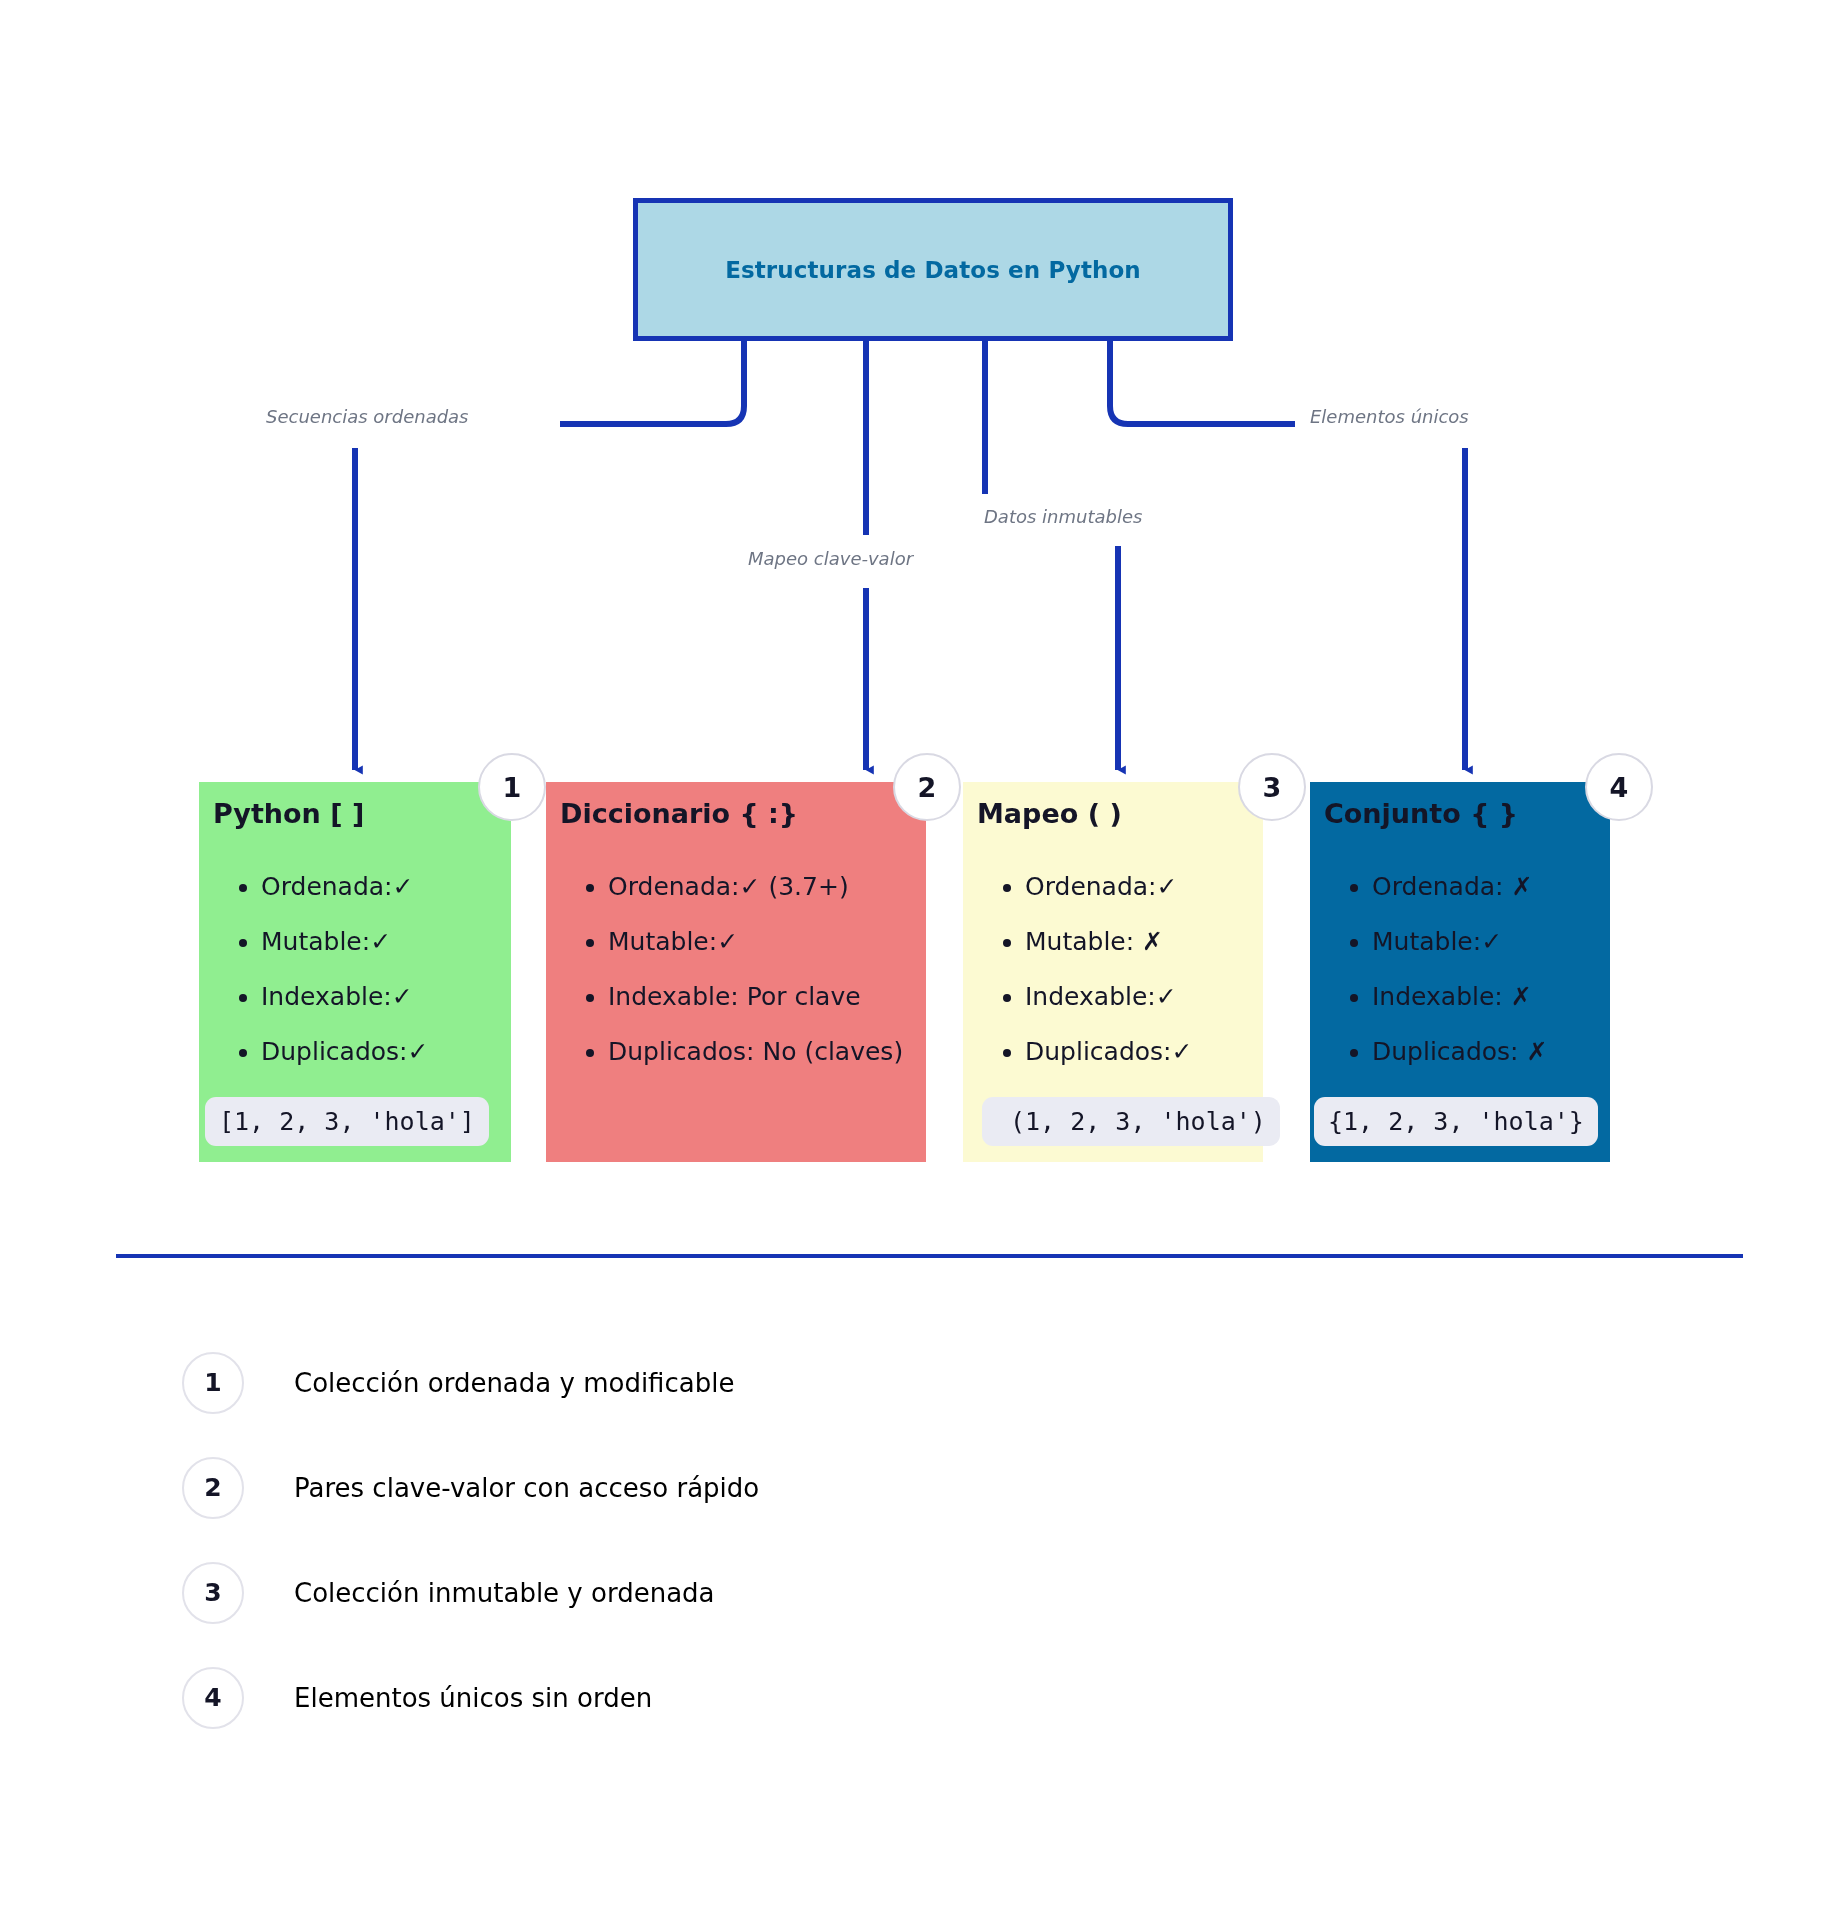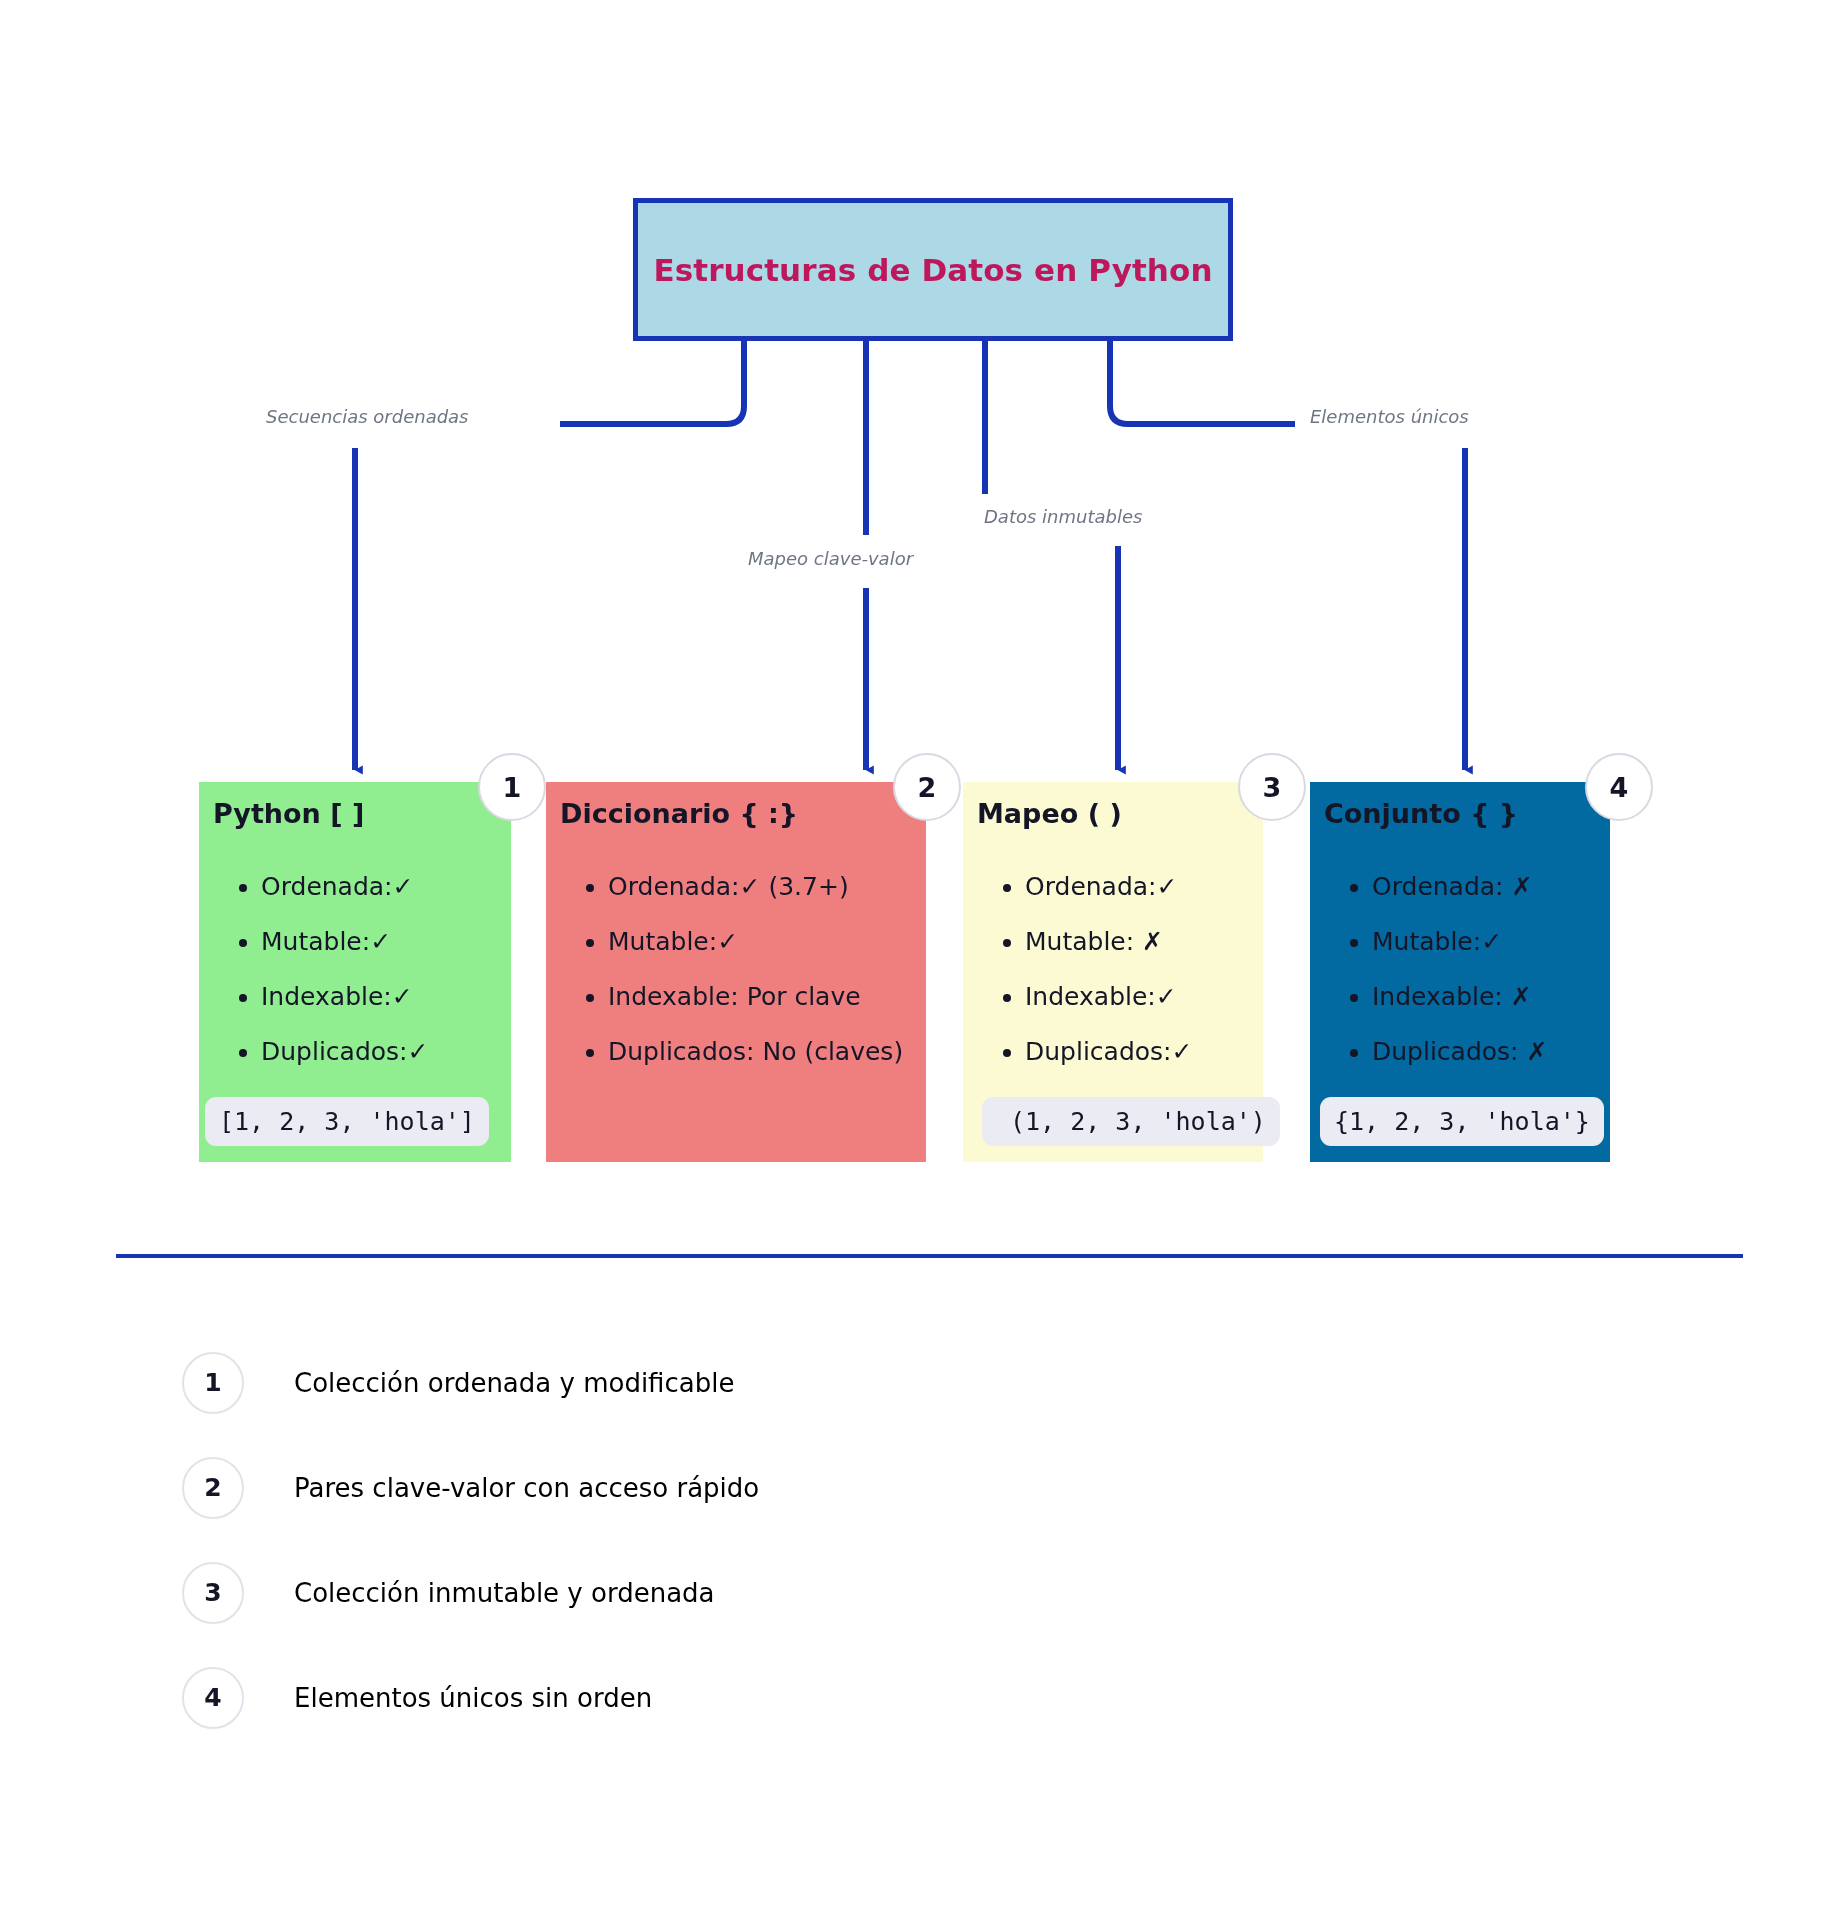--- a/index.html
+++ b/index.html
@@ -39,23 +39,23 @@
     width: 600px;
     height: 143px;
     box-sizing: border-box;
     background: #ADD8E6;
     border: 5px solid #1634B4;
     display: flex;
     align-items: center;
     justify-content: center;
   }
   .root-box .root-title {
-    font-size: 31px;
-    font-weight: bold;
-    color: #be185d;
+    font-size: 23px;
+    font-weight: bold;
+    color: #0369a1;
     letter-spacing: 0.1px;
     white-space: nowrap;
   }
 
   
   .edge-label {
     position: absolute;
     font-size: 18px;
     font-style: italic;
     color: #6E7584;
@@ -106,21 +106,21 @@
     margin-top: 29px;
   }
 
   #card-0 { left: 199px;  width: 312px; background: #90EE90; }
   #card-1 { left: 546px;  width: 380px; background: #EF7F7F; }
   #card-2 { left: 963px;  width: 300px; background: #FCFAD2; }
   #card-3 { left: 1310px; width: 300px; background: #0369a1; }
 
   #card-0 .card-code { left: 6px; }
   #card-2 .card-code { left: 19px; padding-left: 28px; }
-  #card-3 .card-code { left: 10px; }
+  #card-3 .card-code { left: 4px; }
 
   
   .card-badge {
     position: absolute;
     width: 64px;
     height: 64px;
     border-radius: 50%;
     background: #ffffff;
     border: 2px solid #D9D9E3;
     display: flex;

